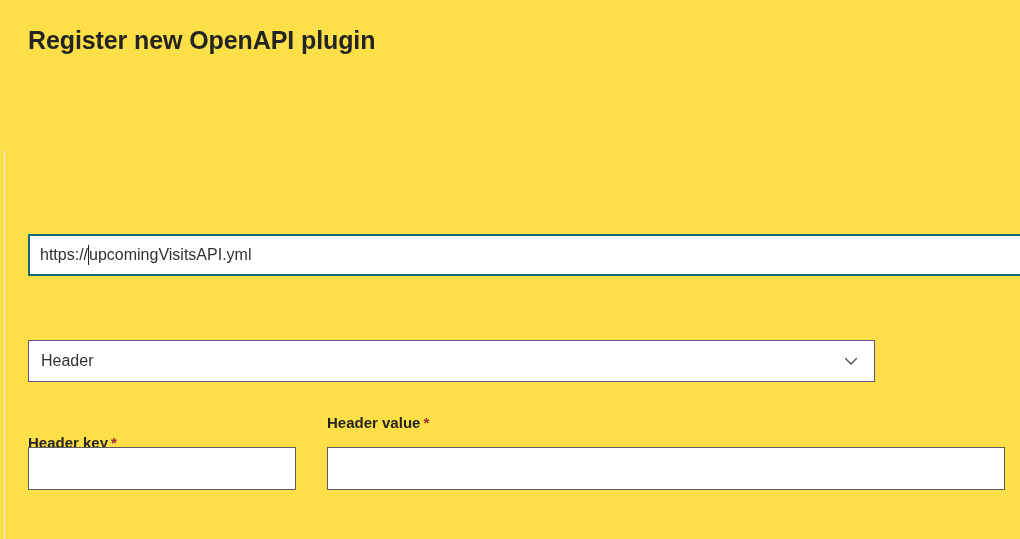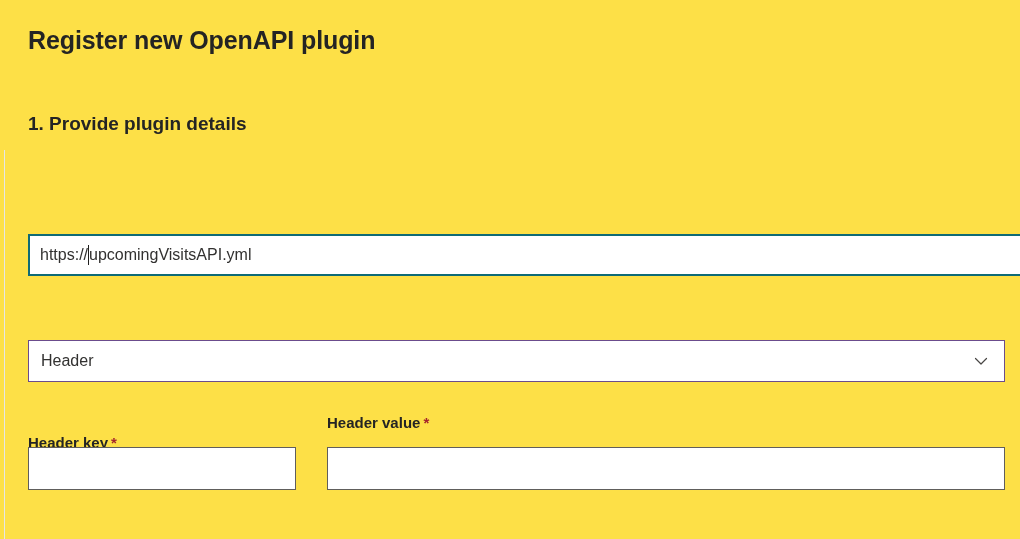--- a/index.html
+++ b/index.html
@@ -93,21 +93,21 @@
     vertical-align: middle;
     margin: 0 0px;
   }
 
   
   .auth-label { left: 28px; top: 307px; }
   .auth-select {
     position: absolute;
     left: 28px;
     top: 340px;
-    width: 977px;
+    width: 847px;
     height: 42px;
     box-sizing: border-box;
     border: 1px solid #6b4c8c;
     background: #ffffff;
     display: flex;
     align-items: center;
     justify-content: space-between;
     padding: 0 12px 0 12px;
     font-size: 16px;
     color: #323130;
@@ -143,21 +143,20 @@
 </style>
 </head>
 <body>
 
 <div class="page">
 
   <div class="left-rule"></div>
 
   <div class="page-title">Register new OpenAPI plugin</div>
 
-  <div class="section-title">1. Provide plugin details</div>
 
 
   <div class="url-input" placeholder="">
     <span class="url-text">https://</span>
       <span class="caret"></span>
       <span class="url-text">upcomingVisitsAPI.yml</span>
   </div>
 
 
   <div class="auth-select">

